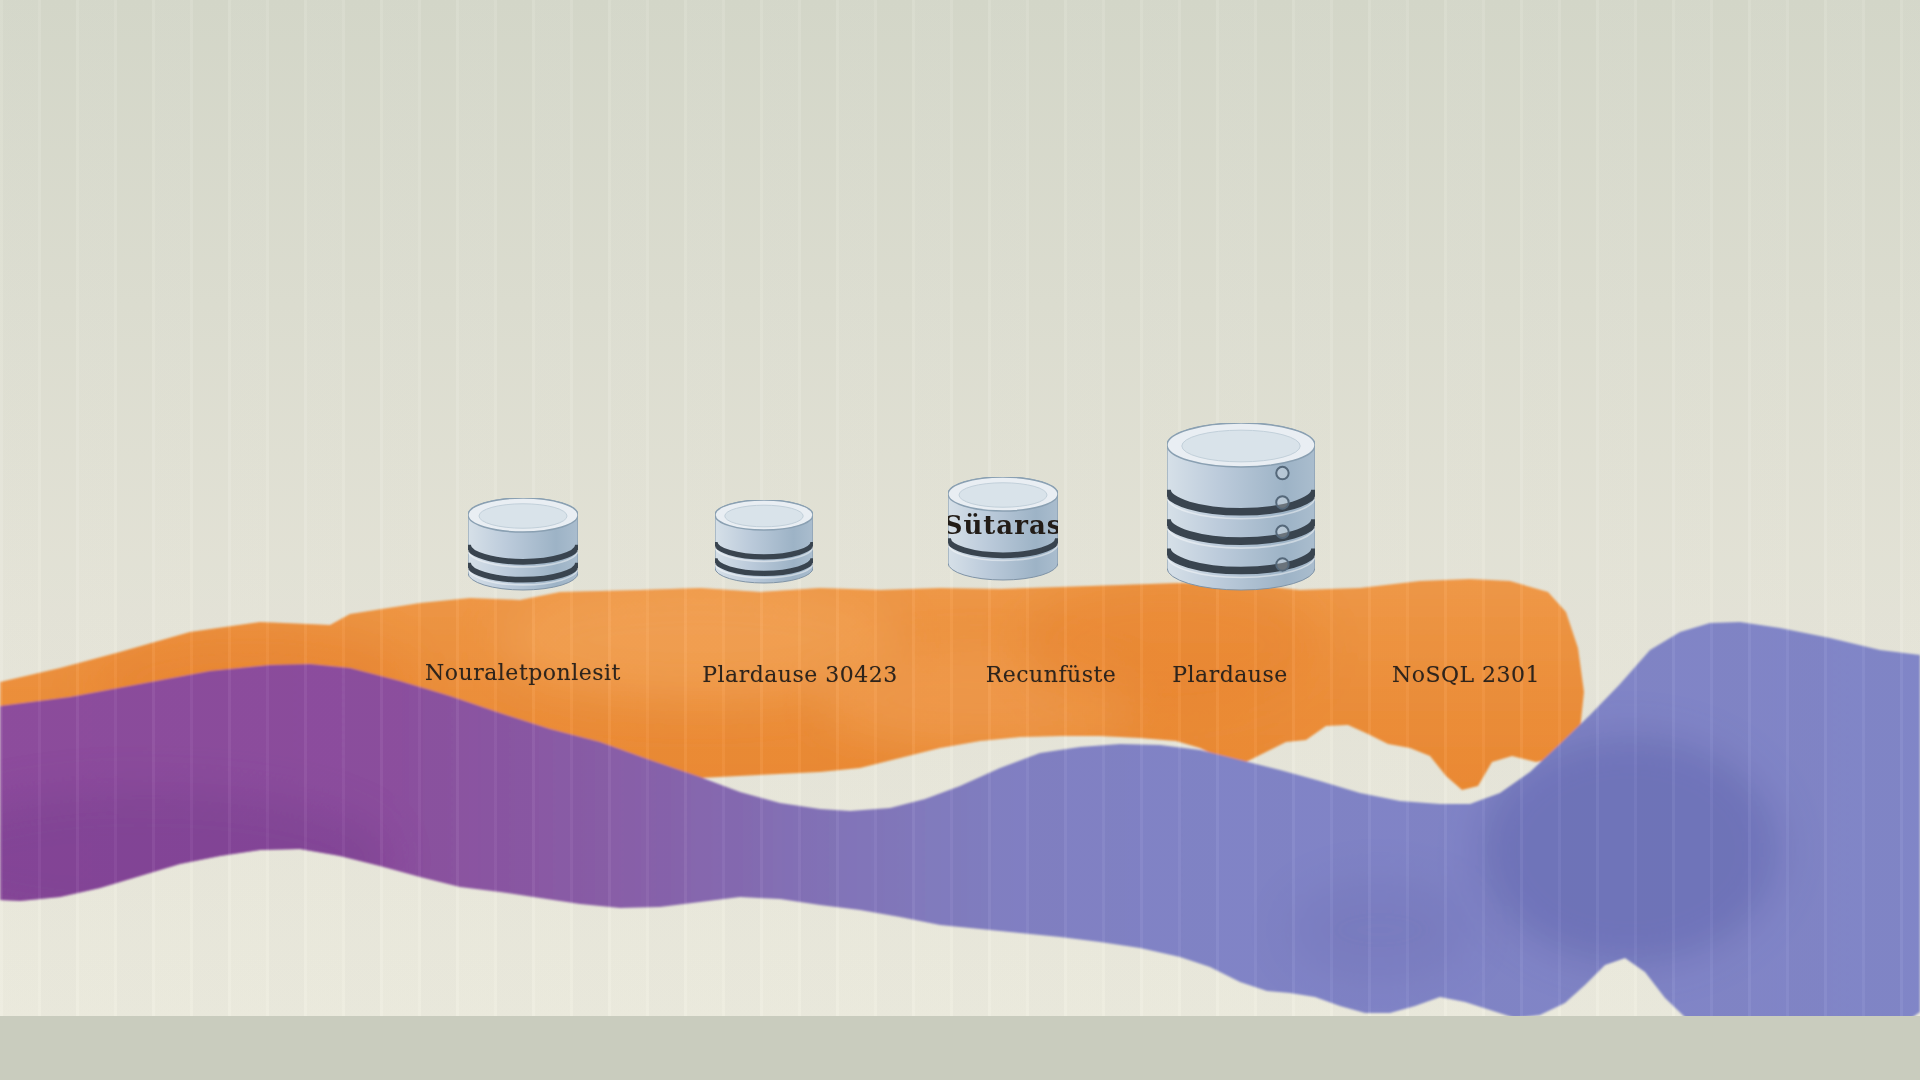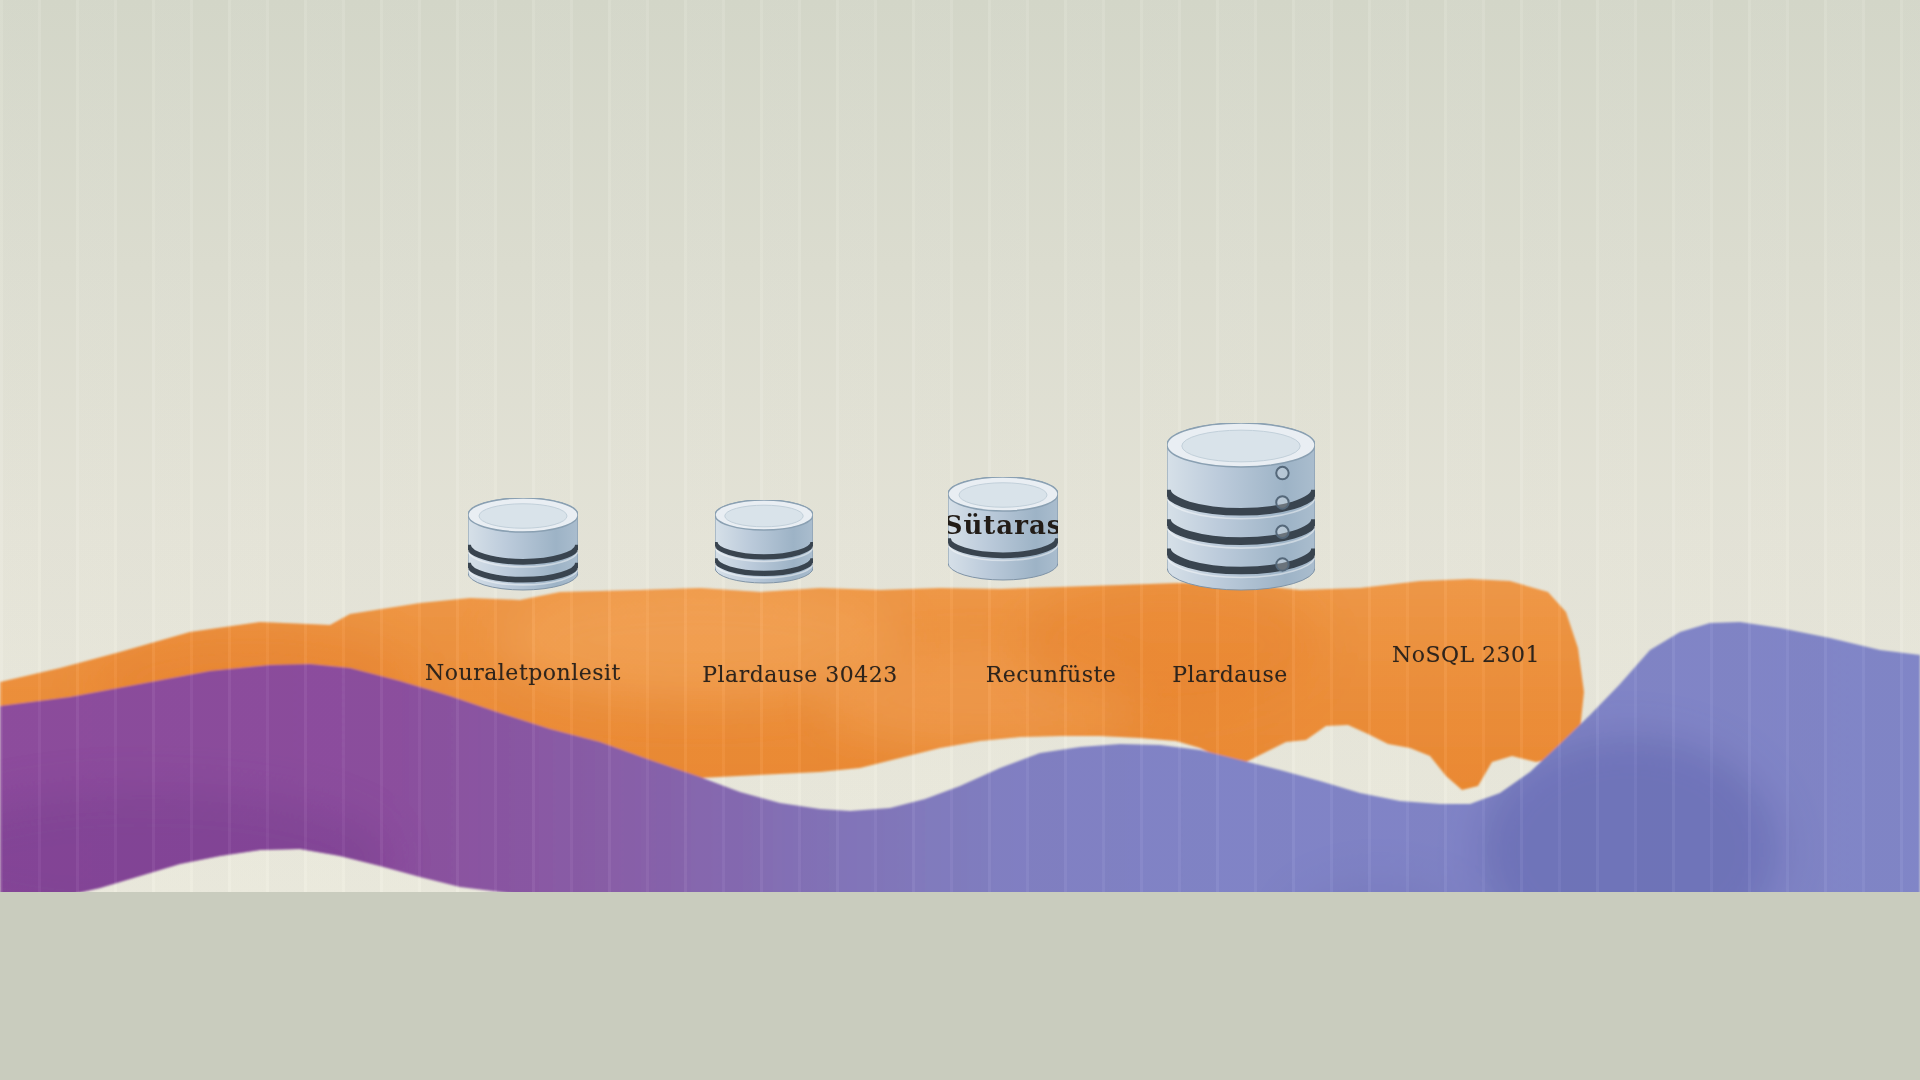--- a/index.html
+++ b/index.html
@@ -1,17 +1,17 @@
 <!DOCTYPE html>
 <html><head>
 <meta charset="utf-8">
 <style>
   html,body{margin:0;padding:0;background:#c9ccbe;}
   .stage{
-    position:relative;width:1920px;height:892px;overflow:hidden;
+    position:relative;width:1920px;height:1016px;overflow:hidden;
     background:linear-gradient(180deg,#d7dacc 0%,#dfe0d3 30%,#e7e6da 60%,#edecdf 100%);
     font-family:"DejaVu Serif","Liberation Serif",serif;
   }
   .stripes{
     position:absolute;inset:0;
     background:repeating-linear-gradient(90deg,rgba(255,255,255,0.05) 0 3px,rgba(0,0,0,0.012) 3px 38px,rgba(255,255,255,0.04) 38px 41px,rgba(0,0,0,0.018) 41px 76px);
     pointer-events:none;
   }
   svg.bands{position:absolute;left:0;top:0;}
   .cyl{position:absolute;}
@@ -155,15 +155,15 @@
         <circle cx="115.44" cy="108.8375" r="6.216" fill="rgba(255,255,255,.25)" stroke="#55687a" stroke-width="2"></circle>
         <circle cx="115.44" cy="141.5125" r="6.216" fill="rgba(255,255,255,.25)" stroke="#55687a" stroke-width="2"></circle>
       </svg>
     </div>
 
   <div class="labels">
     <span style="left:523px;top:632px">Nouraletponlesit</span>
     <span style="left:800px;top:634px">Plardause 30423</span>
     <span style="left:1051px;top:634px">Recunfüste</span>
     <span style="left:1230px;top:634px">Plardause</span>
-    <span style="left:1466px;top:614px">NoSQL 2301</span>
+    <span style="left:1466px;top:634px">NoSQL 2301</span>
   </div>
 </div>
 
 </body></html>

